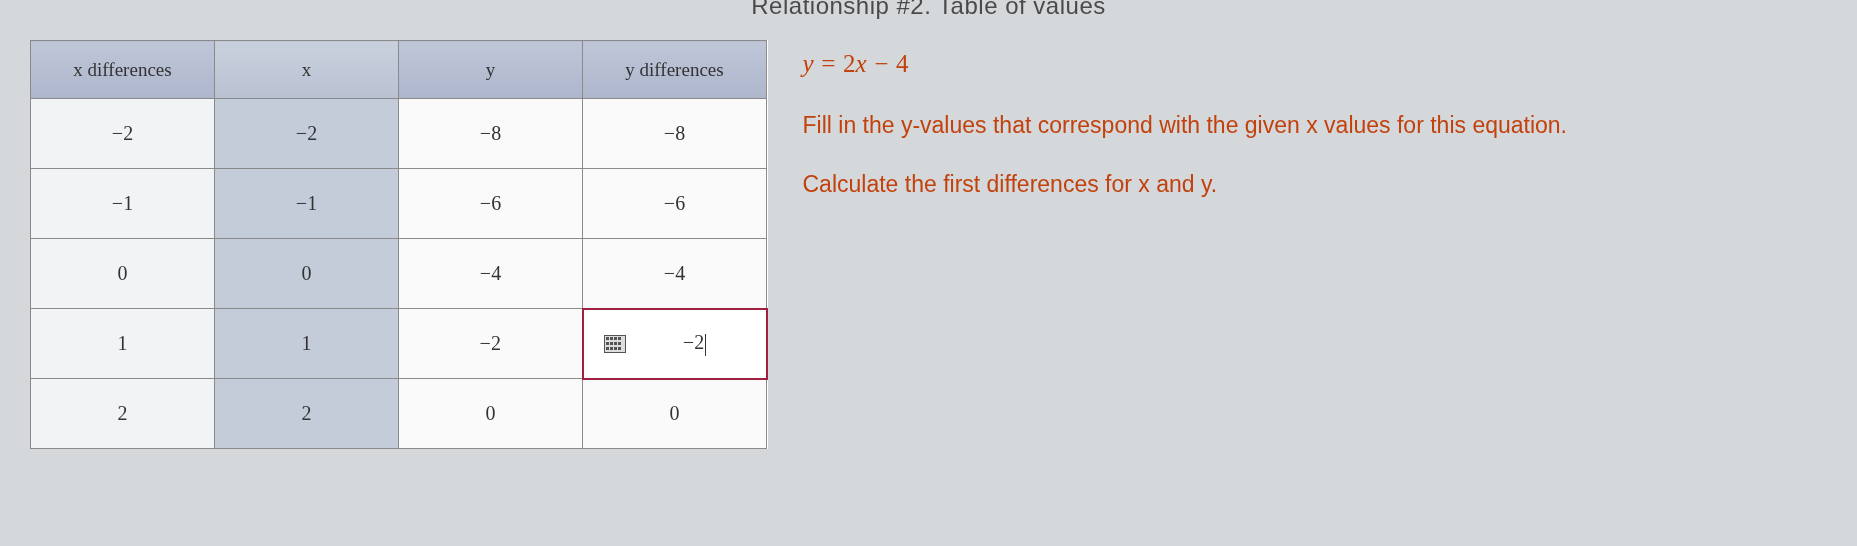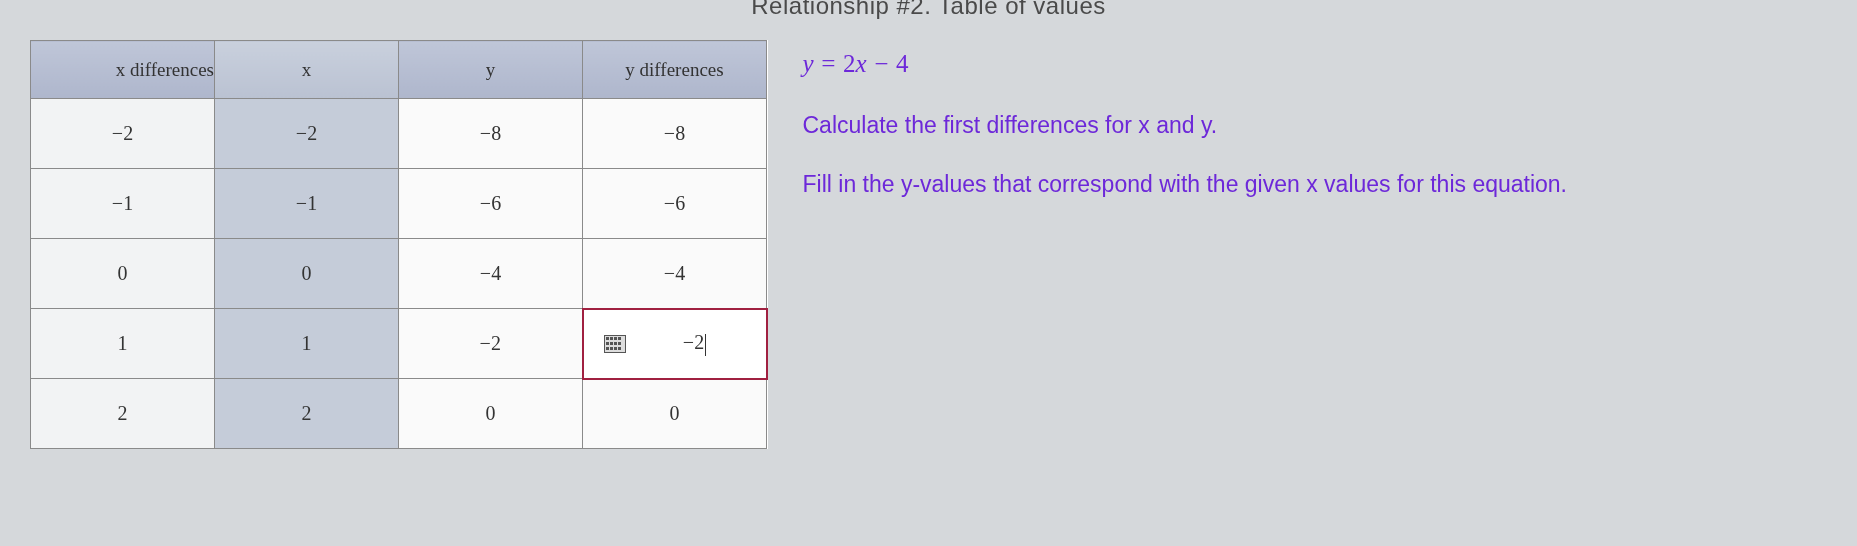--- a/index.html
+++ b/index.html
@@ -45,21 +45,21 @@
       font-family: "Times New Roman", serif;
       color: #333;
       height: 70px;
     }
     th {
       background: linear-gradient(to bottom, #bfc6d8, #aeb6cc);
       font-weight: normal;
       height: 58px;
       font-size: 19px;
     }
-    .col-xdiff { width: 184px; text-align: right; }
+    .col-xdiff { width: 184px; }
     .col-x { width: 184px; background: linear-gradient(to bottom, #c9d0dd, #bac2d2); }
     .col-y { width: 184px; }
     .col-ydiff { width: 184px; }
     td.x-col { background: #c5ccd9; }
     td.light-col { background: #f2f3f4; }
     td.white-col { background: #fafafa; }
     .active-cell {
       border: 2px solid #a02040 !important;
       background: #fff !important;
       position: relative;
@@ -92,21 +92,21 @@
       width: 1px;
       height: 22px;
       background: #333;
       vertical-align: middle;
       margin-left: 1px;
     }
     .text-panel {
       flex: 1;
       padding-top: 5px;
       font-size: 23px;
-      color: #6d28d9;
+      color: #c2410c;
       line-height: 1.5;
     }
     .equation {
       font-family: "Times New Roman", serif;
       font-style: italic;
       font-size: 25px;
       margin-bottom: 25px;
     }
     .equation .eq-y, .equation .eq-x { font-style: italic; }
     .equation .eq-num { font-style: normal; }
@@ -181,16 +181,16 @@
           <td class="white-col">0</td>
         </tr>
       </tbody>
     </table>
   </div>
 
   <div class="text-panel">
     <div class="equation">
       <span class="eq-y">y</span><span> = </span><span class="eq-num">2</span><span class="eq-x">x</span><span> − </span><span class="eq-num">4</span>
     </div>
+    <div class="instruction">Fill in the y-values that correspond with the given x values for this equation.</div>
     <div class="instruction">Calculate the first differences for x and y.</div>
-    <div class="instruction">Fill in the y-values that correspond with the given x values for this equation.</div>
   </div>
 </div>
 
 </body></html>

